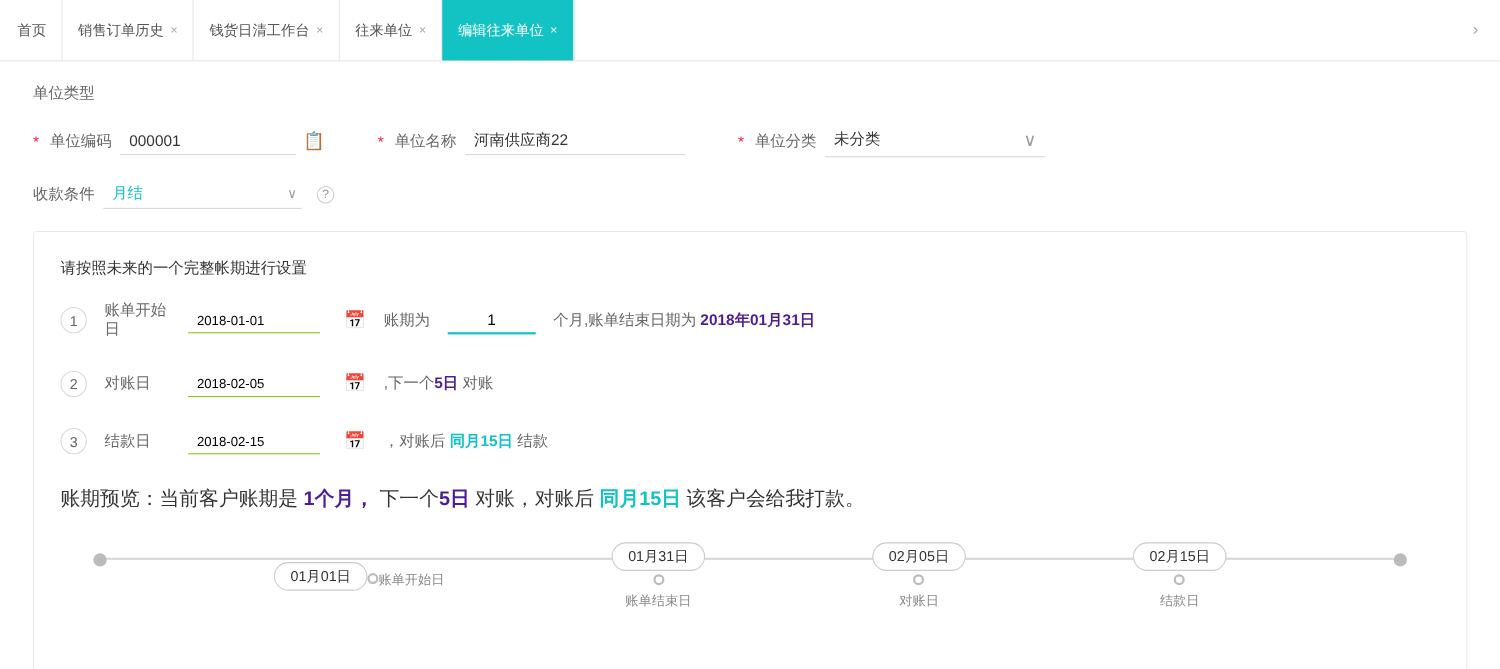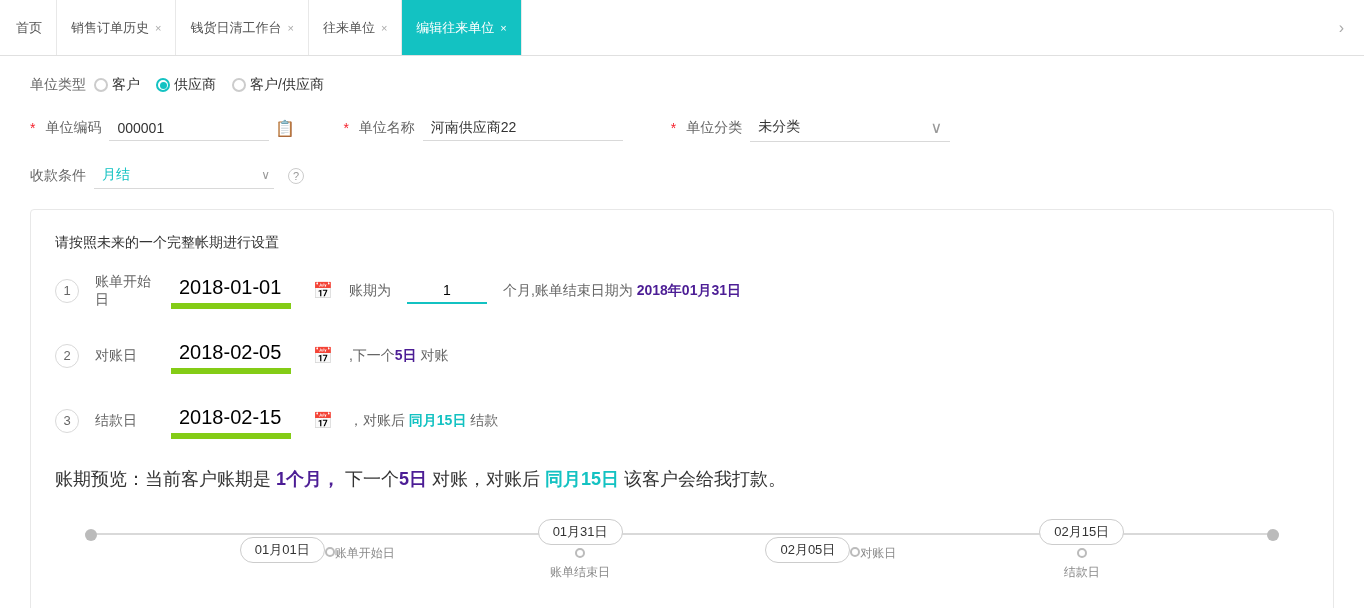--- a/index.html
+++ b/index.html
@@ -175,23 +175,23 @@
       color: #666;
       flex-shrink: 0;
     }
     .period-field-label {
       color: #666;
       font-size: 14px;
       width: 60px;
     }
     .period-date-input {
       border: none;
-      border-bottom: 6px solid #84cc16;
-      padding: 4px 8px;
-      font-size: 20px;
+      border-bottom: 1px solid #84cc16;
+      padding: 4px 8px;
+      font-size: 12px;
       width: 120px;
       outline: none;
       background: transparent;
     }
     .period-desc { color: #666; font-size: 14px; }
     .highlight-orange { color: #4c1d95; font-weight: bold; }
     .highlight-cyan { color: #13c2c2; font-weight: bold; }
 
     
     .month-input {
@@ -235,34 +235,20 @@
     <span>编辑往来单位</span>
     <span class="close-icon">×</span>
   </div>
   <div class="tab-more">›</div>
 </div>
 
 <div class="main-content">
 
   <div class="form-row">
     <span class="form-label">单位类型</span>
-    <div class="radio-group">
-      <label class="radio-item">
-        <div class="radio-circle"></div>
-        <span>客户</span>
-      </label>
-      <label class="radio-item">
-        <div class="radio-circle checked"></div>
-        <span>供应商</span>
-      </label>
-      <label class="radio-item">
-        <div class="radio-circle"></div>
-        <span>客户/供应商</span>
-      </label>
-    </div>
   </div>
 
   <div class="form-row">
     <span class="required-star">*</span>
     <span class="form-label">单位编码</span>
     <div class="input-wrapper">
       <input class="form-input" type="text" value="000001" style="">
       <span class="calendar-icon">📋</span>
     </div>
     <span style="margin-left:40px;" class="required-star">*</span>
@@ -355,21 +341,21 @@
             <div style="width:10px;height:10px;border-radius:50%;background:#fff;border:2px solid #bbb;margin-top:3px;"></div>
             <div style="font-size:12px;color:#888;margin-top:6px;">账单开始日</div>
           </div>
 
           <div style="display:flex;flex-direction:column;align-items:center;">
             <div style="background:#fff;border:1px solid #ccc;border-radius:16px;padding:3px 14px;font-size:13px;color:#333;">01月31日</div>
             <div style="width:10px;height:10px;border-radius:50%;background:#fff;border:2px solid #bbb;margin-top:3px;"></div>
             <div style="font-size:12px;color:#888;margin-top:6px;">账单结束日</div>
           </div>
 
-          <div style="display:flex;flex-direction:row;align-items:center;">
+          <div style="display:flex;flex-direction:column;align-items:center;">
             <div style="background:#fff;border:1px solid #ccc;border-radius:16px;padding:3px 14px;font-size:13px;color:#333;">02月05日</div>
             <div style="width:10px;height:10px;border-radius:50%;background:#fff;border:2px solid #bbb;margin-top:3px;"></div>
             <div style="font-size:12px;color:#888;margin-top:6px;">对账日</div>
           </div>
 
           <div style="display:flex;flex-direction:column;align-items:center;">
             <div style="background:#fff;border:1px solid #ccc;border-radius:16px;padding:3px 14px;font-size:13px;color:#333;">02月15日</div>
             <div style="width:10px;height:10px;border-radius:50%;background:#fff;border:2px solid #bbb;margin-top:3px;"></div>
             <div style="font-size:12px;color:#888;margin-top:6px;">结款日</div>
           </div>

